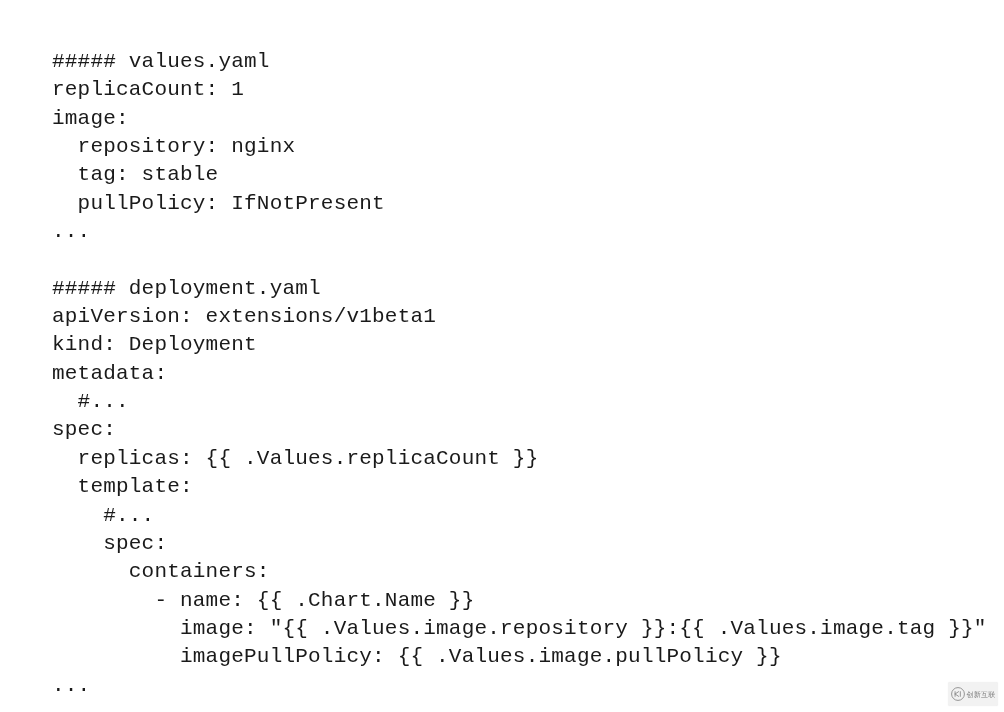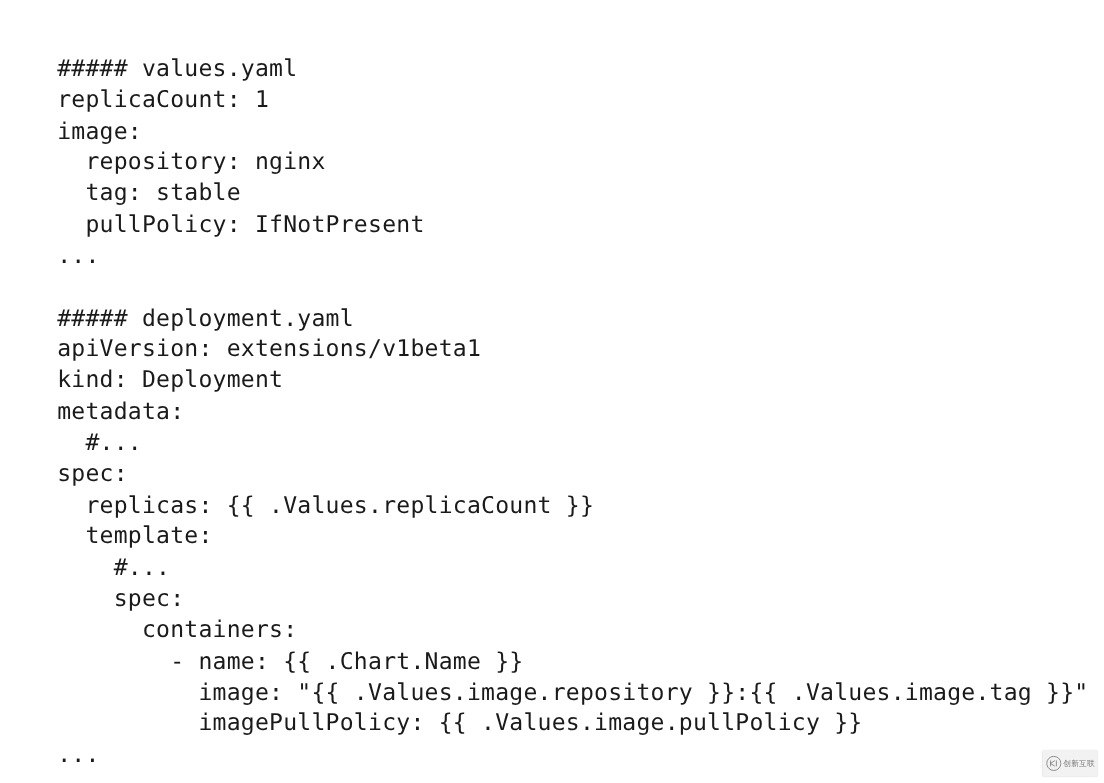--- a/index.html
+++ b/index.html
@@ -20,20 +20,21 @@
       overflow: hidden;
       letter-spacing: 0.2px;
     }
     pre {
       font-family: inherit;
       white-space: pre;
       margin: 0;
     }
     .code-block {
       display: block;
+      font-family: Liberation Mono, monospace;
     }
     .watermark {
       position: absolute;
       right: 6px;
       bottom: 6px;
       width: 50px;
       height: 24px;
       background: #f2f2f2;
       color: #888;
       font-family: sans-serif;

